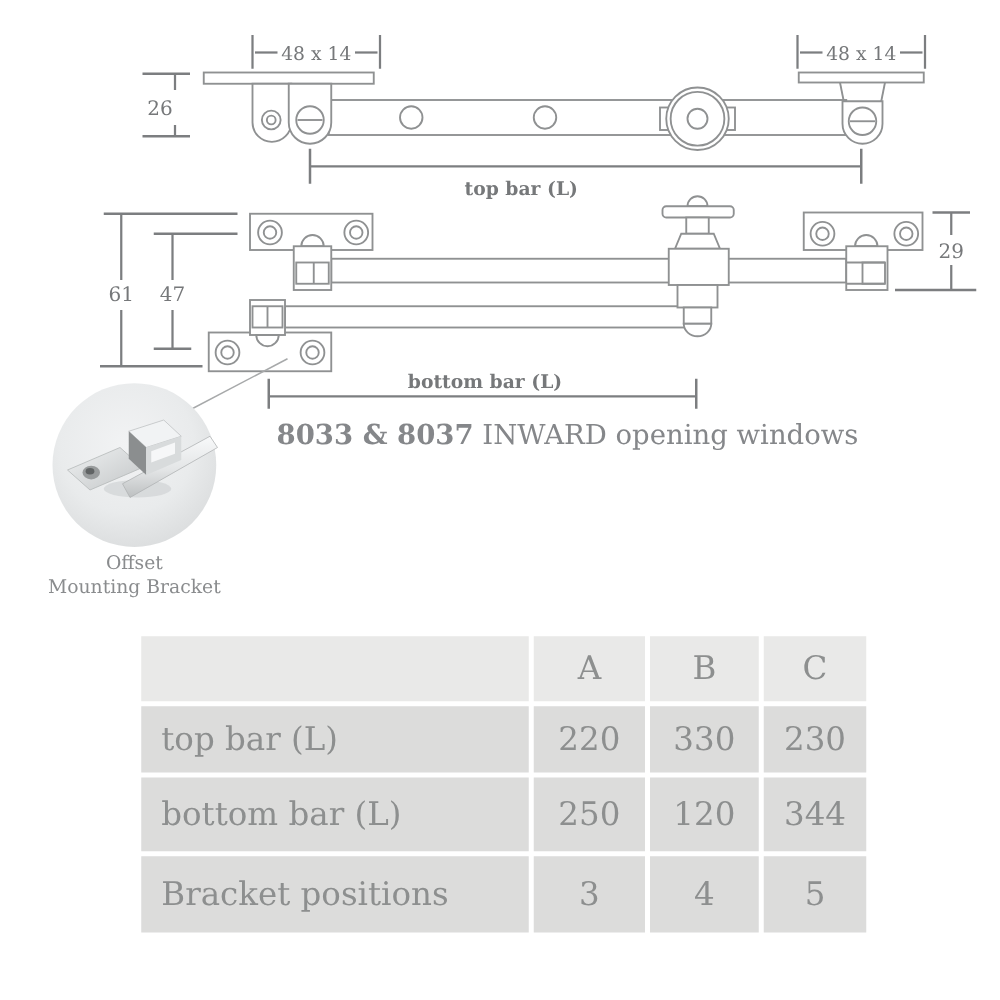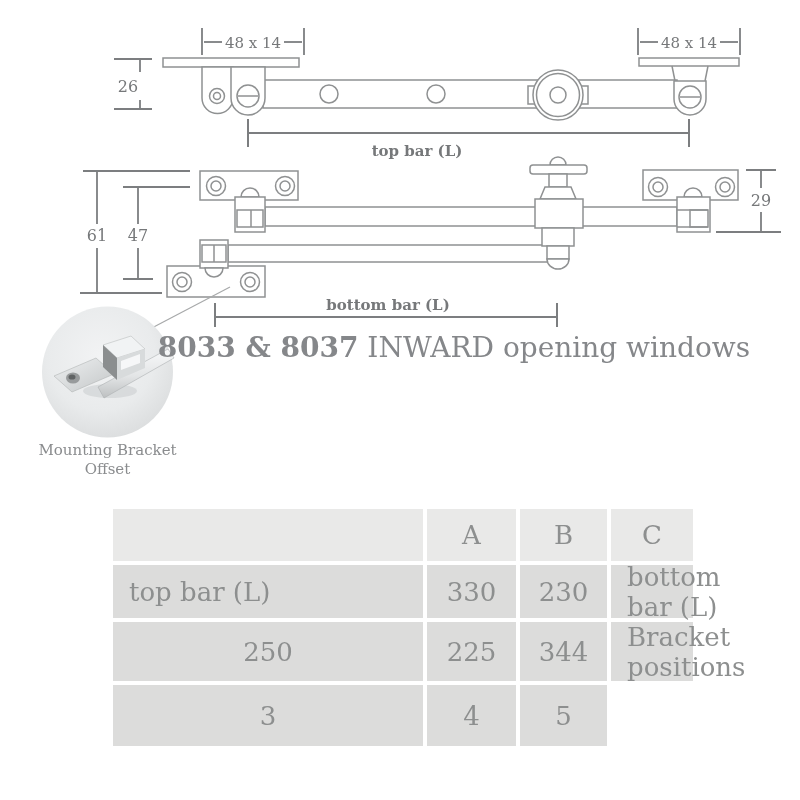--- a/index.html
+++ b/index.html
@@ -13,21 +13,21 @@
   svg{position:absolute;left:0;top:0;}
   .ln{stroke:var(--line);stroke-width:1.5;fill:none;}
   .wf{stroke:var(--line);stroke-width:1.5;fill:#ffffff;}
   .dm{stroke:var(--dim);stroke-width:2;fill:none;}
   .dmthin{stroke:var(--dim);stroke-width:1.8;fill:none;}
   .dmt{fill:var(--dimtext);font:400 16px "DejaVu Serif",serif;text-anchor:middle;}
   .dmts{fill:var(--dimtext);font:400 15px "DejaVu Serif",serif;text-anchor:middle;}
   .dmb{fill:var(--dimtext);font:700 15px "DejaVu Serif",serif;text-anchor:middle;}
   .leader{stroke:#a7a9aa;stroke-width:1.2;fill:none;}
   #title{position:absolute;left:130px;top:335px;width:648px;text-align:center;
-         font-size:28px;line-height:26px;color:var(--title_text);white-space:nowrap;}
+         font-size:22px;line-height:26px;color:var(--title_text);white-space:nowrap;}
   #title .b{font-weight:700;}
   #inset-caption{position:absolute;left:20px;top:441px;width:175px;text-align:center;
          font-size:15px;line-height:19px;color:var(--caption_text);}
   #spec-table{position:absolute;left:113px;top:509px;display:grid;
          grid-template-columns:310px 89px 87px 82px;grid-template-rows:52px 53px 59px 61px;
          gap:4px;background:#ffffff;color:var(--table_text);font-size:26px;}
   #spec-table .th{background:var(--table_header_bg);display:flex;align-items:center;justify-content:center;}
   #spec-table .td{background:var(--table_cell_bg);display:flex;align-items:center;justify-content:center;}
   #spec-table .c1{justify-content:flex-start;padding-left:16px;}
 </style>
@@ -230,37 +230,38 @@
       <polygon points="121,361 140,354 140,363 121,370" fill="#fbfcfd" opacity="0.85"></polygon>
     </g>
   </g>
 </svg>
 
 <div id="title">
   <span class="b">8033 &amp; 8037</span><span> INWARD opening windows</span>
 </div>
 
 <div id="inset-caption">
+  <div>Offset</div>
   <div>Mounting Bracket</div>
-  <div>Offset</div>
 </div>
 
 <div id="spec-table">
   <div class="th c1"></div>
   <div class="th">A</div>
   <div class="th">B</div>
   <div class="th">C</div>
 
   <div class="td c1">top bar (L)</div>
+  <div class="td">220</div>
   <div class="td">330</div>
   <div class="td">230</div>
 
   <div class="td c1">bottom bar (L)</div>
   <div class="td">250</div>
-  <div class="td">225</div>
+  <div class="td">120</div>
   <div class="td">344</div>
 
   <div class="td c1">Bracket positions</div>
   <div class="td">3</div>
   <div class="td">4</div>
   <div class="td">5</div>
 </div>
 
 </div>
 

